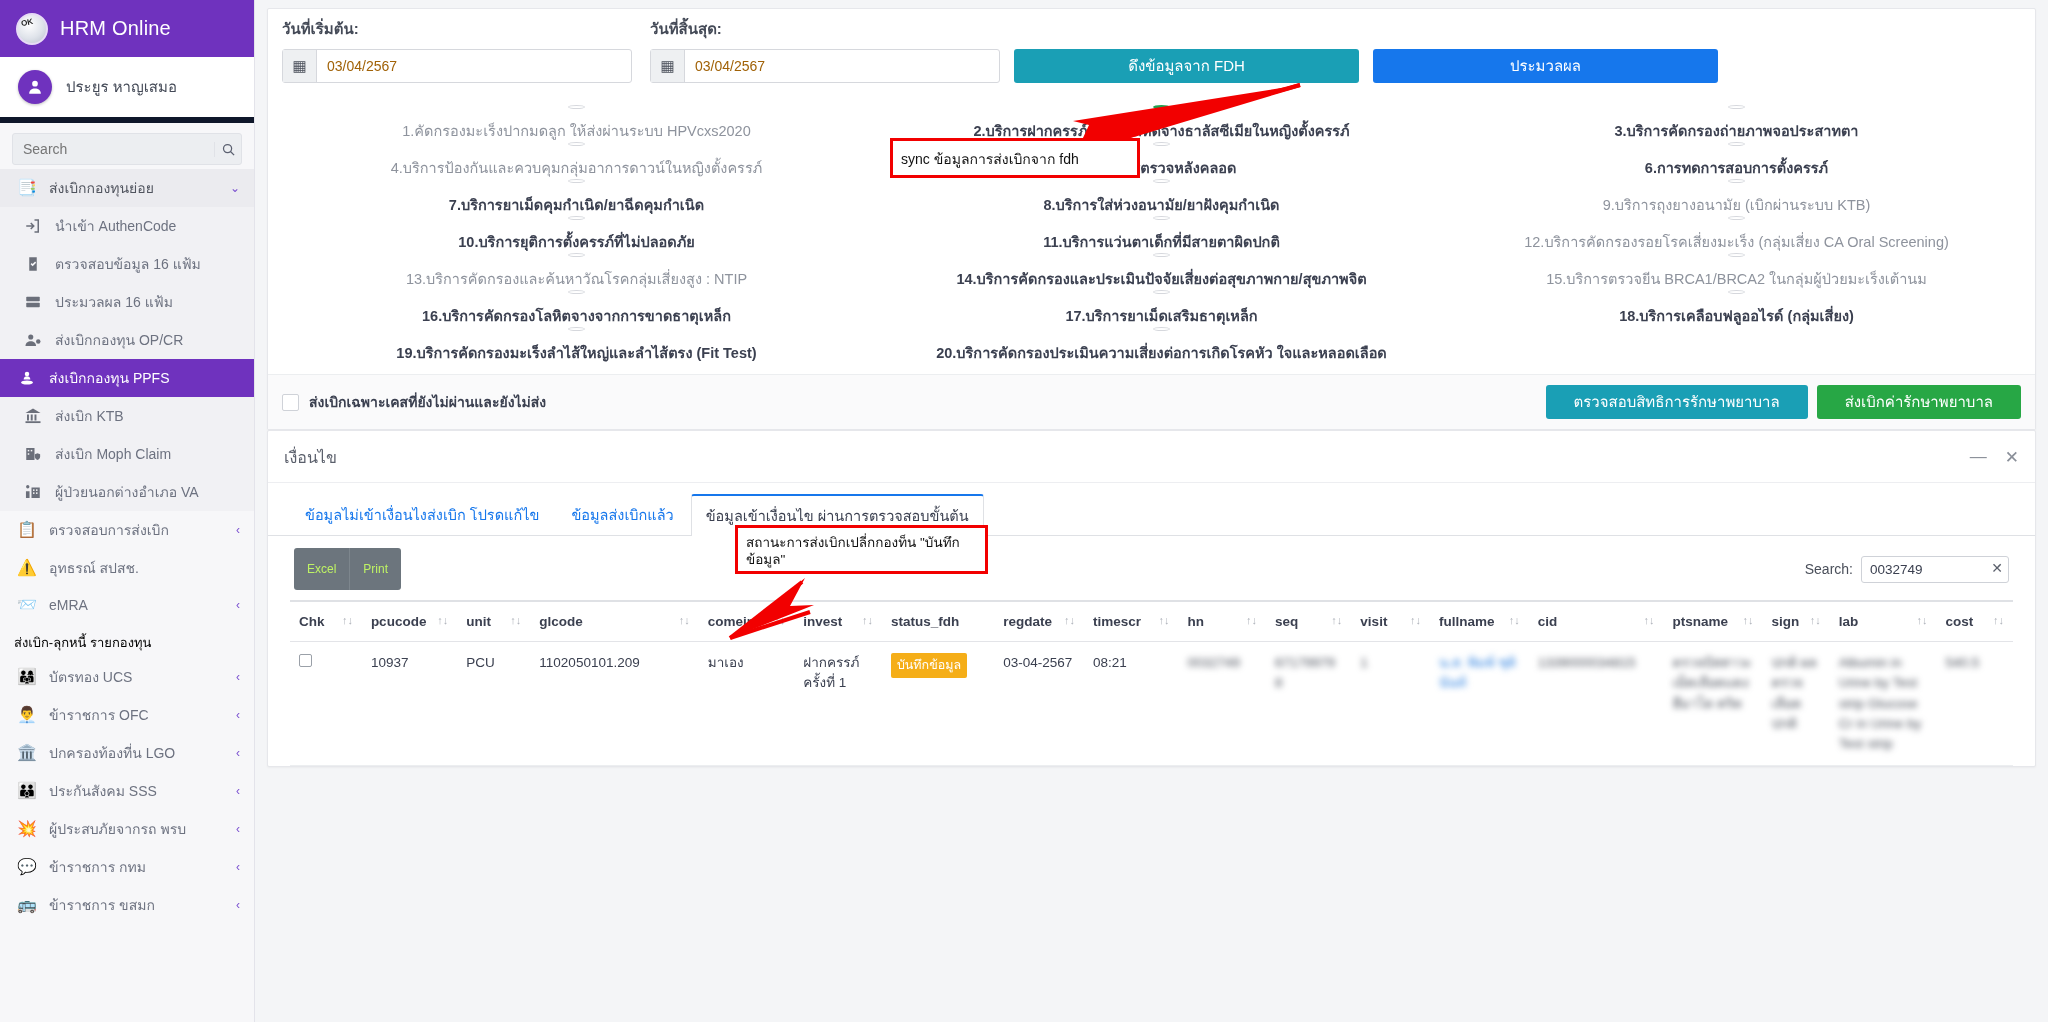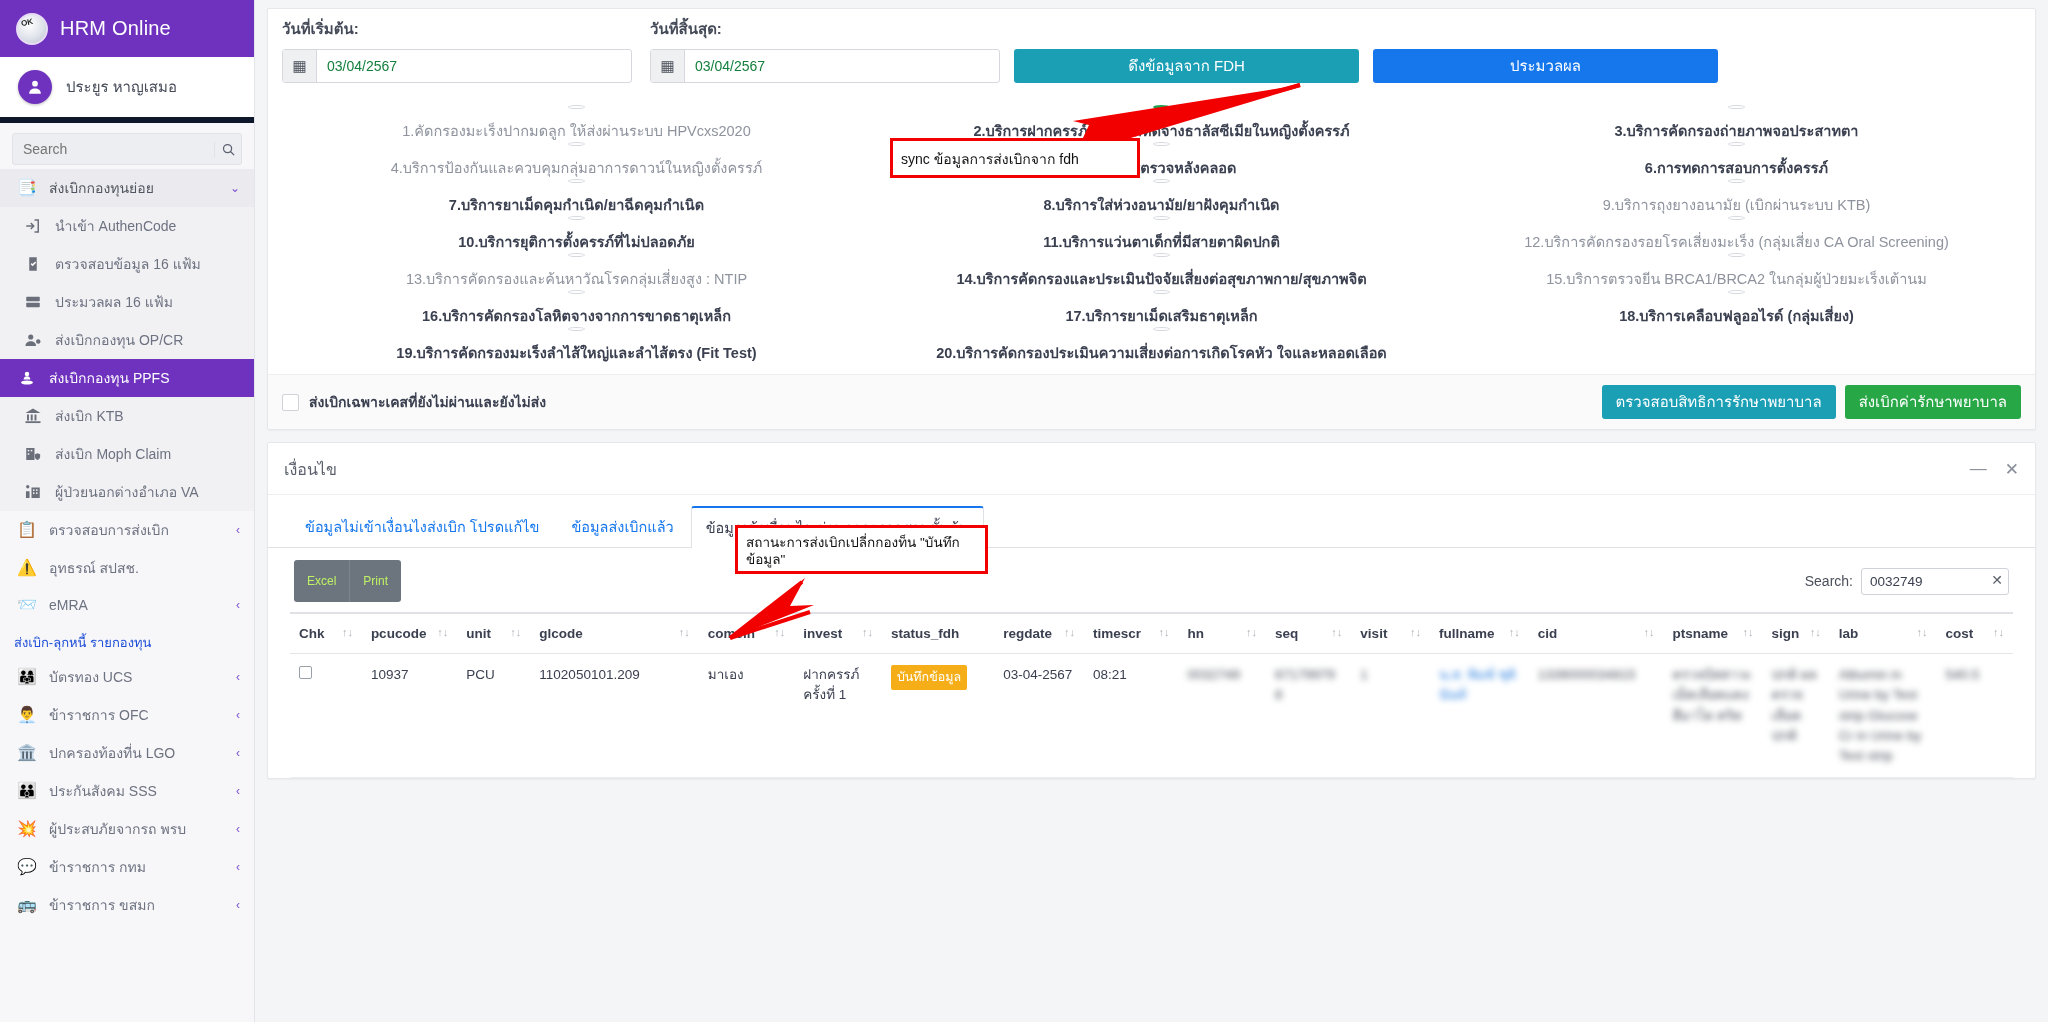--- a/index.html
+++ b/index.html
@@ -41,37 +41,37 @@
   .nav-item{display:flex;align-items:center;gap:11px;padding:8px 14px 8px 16px;
             font-size:14px;color:#6d7280;cursor:default;position:relative;}
   .nav-item .ico{width:22px;min-width:22px;height:20px;display:flex;align-items:center;justify-content:center;font-size:16px;line-height:1;}
   .nav-item .ico svg{width:18px;height:18px;fill:#6b6f7a;}
   .nav-item .lbl{white-space:nowrap;overflow:hidden;}
   .nav-item .chev{margin-left:auto;font-size:12px;color:#7a4fd0;}
   .nav-item.group-head{background:#ebebef;color:#50545e;}
   .nav-item.sub{background:#f1f1f4;padding-left:22px;}
   .nav-item.active{background:#6f32be;color:#fff;}
   .nav-item.active .ico svg{fill:#fff;}
-  .nav-section{padding:9px 14px 5px 14px;font-size:13px;color:#1d4ed8;}
+  .nav-section{padding:9px 14px 5px 14px;font-size:13px;color:#000000;}
 
   
   .main{flex:1;height:1022px;overflow:hidden;padding:0;position:relative;background:#f4f5f7;}
   .card{background:#fff;border:1px solid #e6e7eb;border-radius:2px;margin:8px 12px 0 12px;
         box-shadow:0 1px 2px rgba(0,0,0,.04);}
 
   .date-row{display:flex;align-items:flex-end;gap:0;padding:8px 14px 12px 14px;}
   .fld{display:flex;flex-direction:column;}
   .fld-label{font-size:15px;font-weight:bold;color:#444a57;margin-bottom:8px;}
   .inp{display:flex;align-items:center;height:34px;border:1px solid #d6d8dd;border-radius:3px;background:#fff;}
   .inp .pre{width:34px;height:100%;background:#eef0f2;border-right:1px solid #d6d8dd;
             display:flex;align-items:center;justify-content:center;color:#4a4f5a;font-size:15px;}
   .inp input{border:0;outline:none;background:transparent;height:100%;padding:0 10px;
-             font-size:14px;color:#15803d;font-family:inherit;}
+             font-size:14px;color:#a16207;font-family:inherit;}
   .btn{border:0;border-radius:3px;color:#fff;font-size:15px;height:34px;cursor:pointer;
-       font-family:inherit;padding:0 14px;white-space:nowrap;}
+       font-family:inherit;padding:0 28px;white-space:nowrap;}
   .btn-teal{background:#1a9fb5;}
   .btn-blue{background:#1677ec;}
   .btn-green{background:#27a745;}
   .btn-teal2{background:#1a9fb5;}
 
   .chk-grid{padding:10px 16px 6px 16px;display:grid;grid-template-columns:585px 585px 1fr;
             row-gap:0;column-gap:0;}
   .chk{display:flex;align-items:center;gap:10px;height:37px;font-size:14.5px;flex-direction:column;}
   .chk .rb{width:17px;height:17px;min-width:17px;border-radius:50%;border:1px solid #d6d8dd;background:#fff;}
   .chk.on .rb{border:0;background:#21a050;position:relative;}
@@ -428,21 +428,21 @@
       <div class="send-bar">
         <span class="sq"></span>
         <span class="lbl">ส่งเบิกเฉพาะเคสที่ยังไม่ผ่านและยังไม่ส่ง</span>
         <span class="sp">
           <button class="btn btn-teal2">ตรวจสอบสิทธิการรักษาพยาบาล</button>
           <button class="btn btn-green">ส่งเบิกค่ารักษาพยาบาล</button>
         </span>
       </div>
     </div>
 
-    <div class="card" style="margin-top:12px">
+    <div class="card" style="margin-top:0">
       <div class="panel-head">
         <div class="ti">เงื่อนไข</div>
         <div class="ctrl">
           <span>—</span>
           <span>✕</span>
         </div>
       </div>
 
       <div class="tabs">
         <div class="tab">ข้อมูลไม่เข้าเงื่อนไงส่งเบิก โปรดแก้ไข</div>

